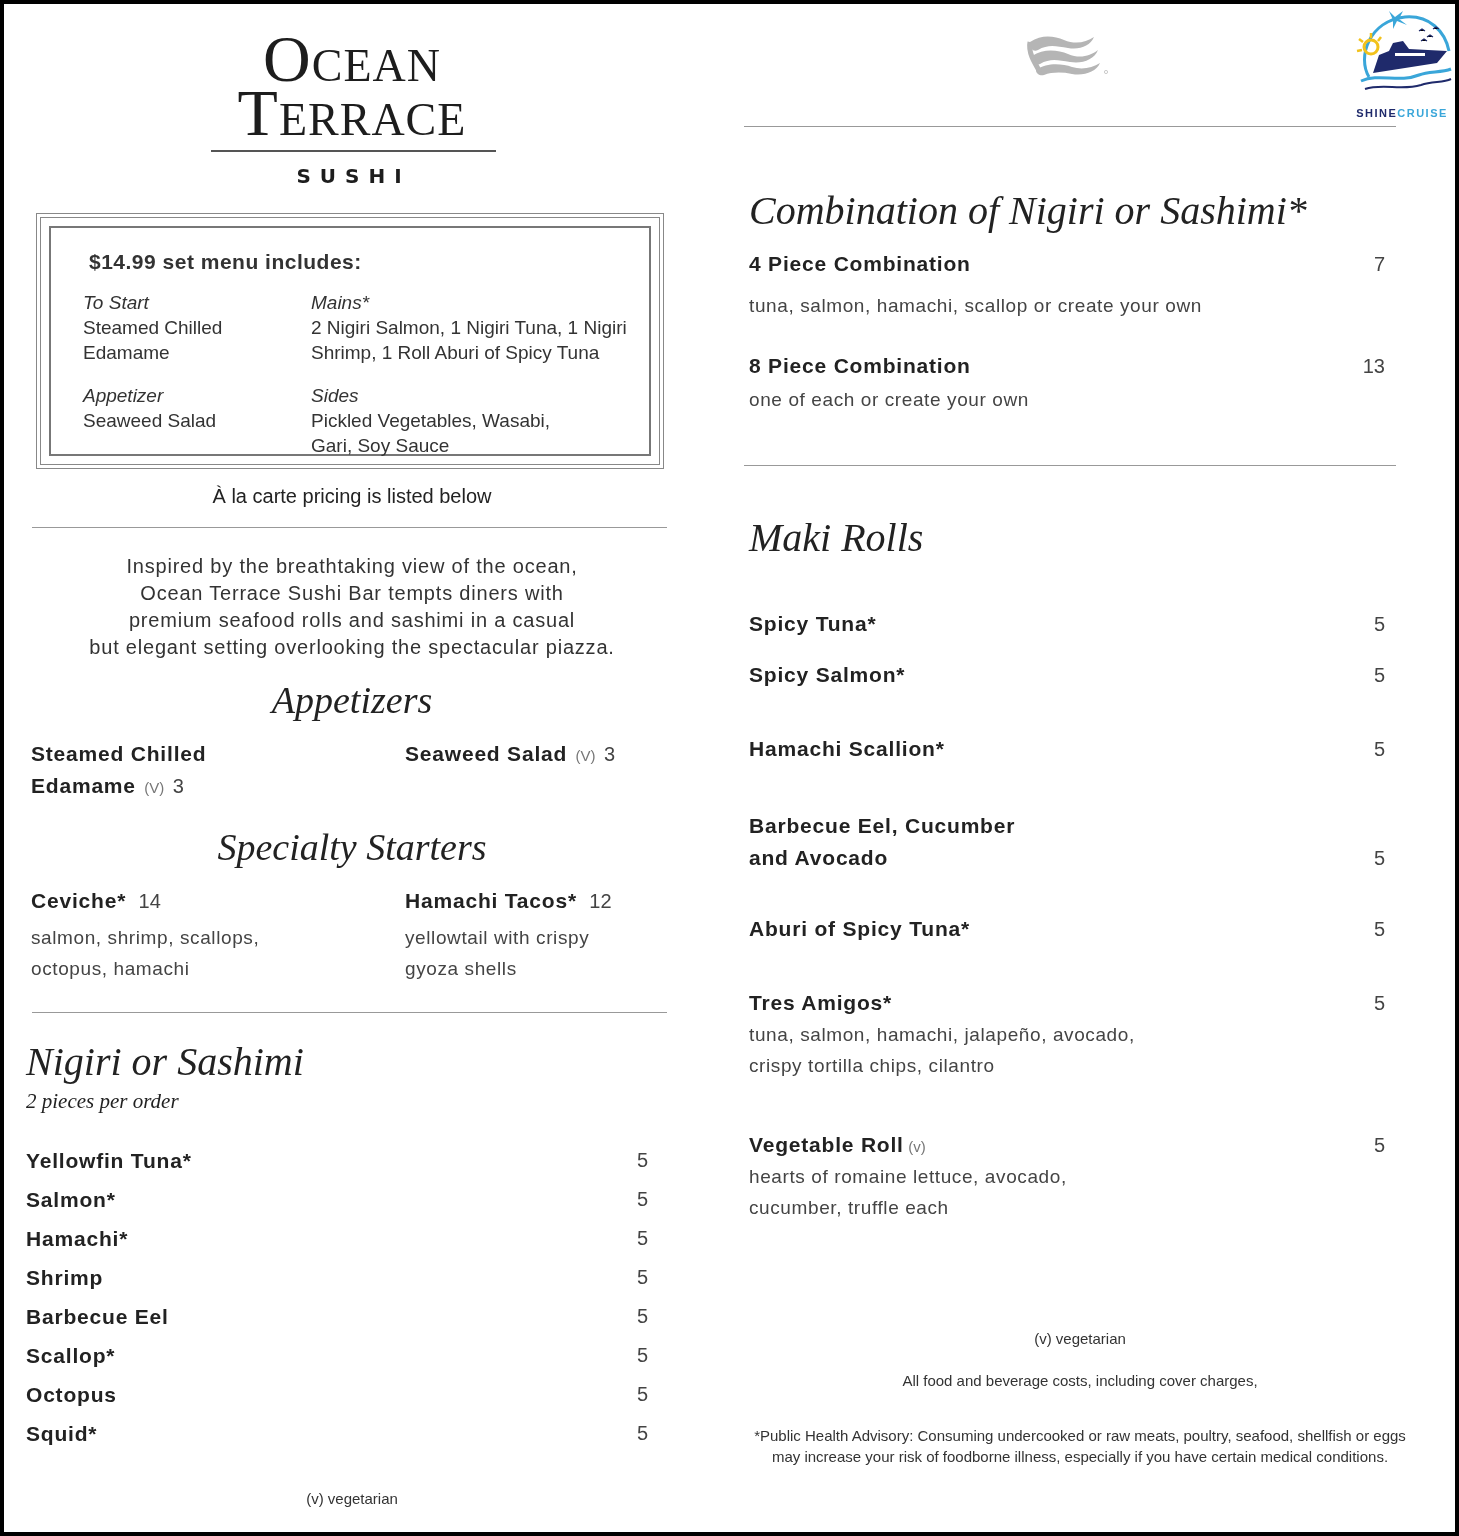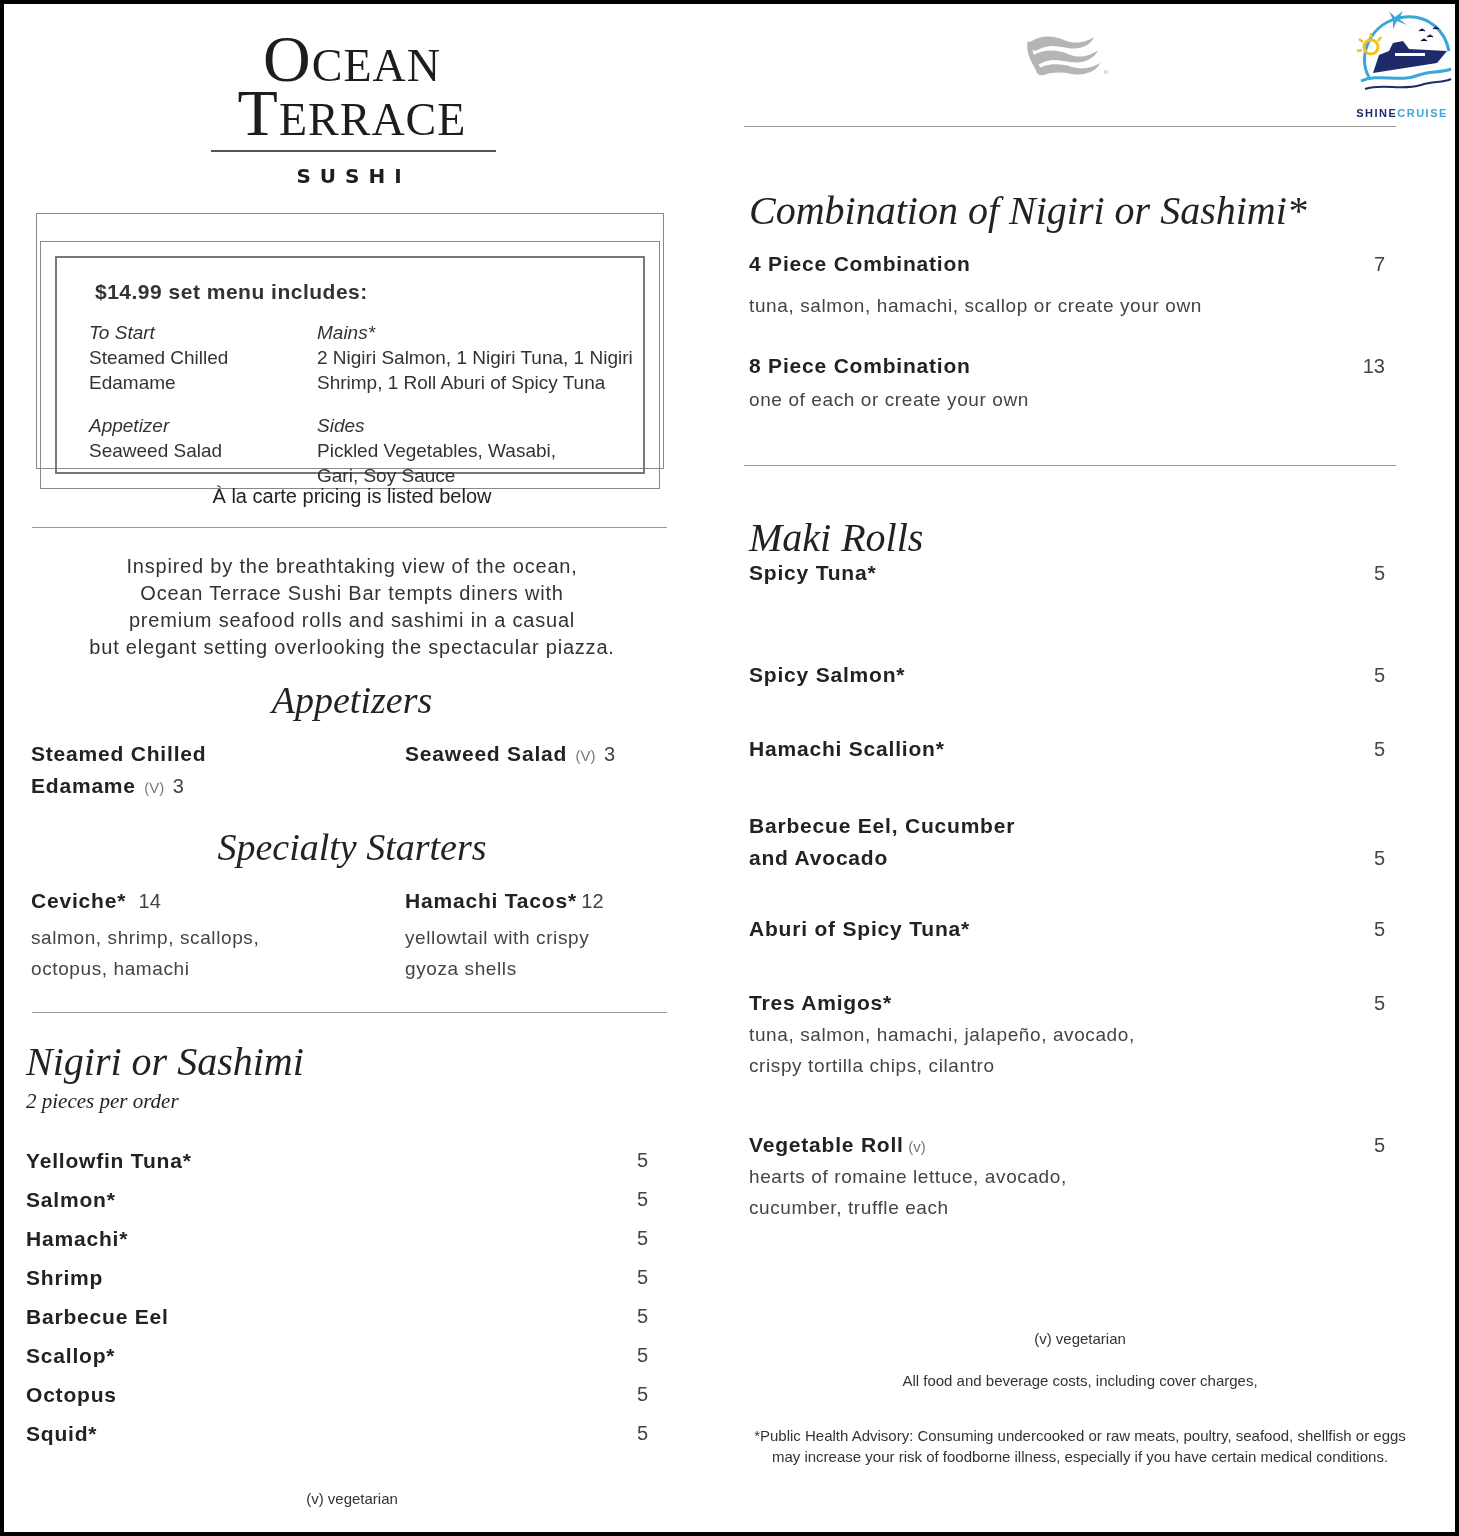--- a/index.html
+++ b/index.html
@@ -24,21 +24,21 @@
       left: 207px; top: 160px; width: 285px; text-align: center;
       font-family: "DejaVu Sans", sans-serif; font-weight: bold; font-size: 20px;
       letter-spacing: 9px; color: #1d1d1d;
     }
 
     
     .setbox {
       left: 32px; top: 209px; width: 628px; height: 256px;
       border: 1px solid #888; padding: 3px;
     }
-    .setbox-inner { width: 100%; height: 100%; border: 1px solid #888; padding: 14px; margin-top: 24px; }
+    .setbox-inner { width: 100%; height: 100%; border: 1px solid #888; padding: 8px; }
     .setbox-inner2 { width: 100%; height: 100%; border: 2px solid #777; position: relative; }
     .set-title { left: 38px; top: 22px; font-size: 21px; font-weight: bold; color: #333; letter-spacing: 0.5px; }
     .set-col { font-size: 19px; color: #333; line-height: 25px; }
     .set-col .lbl { font-style: italic; }
 
     .alacarte { left: 30px; top: 481px; width: 636px; text-align: center; font-size: 20px; color: #222; }
     .rule { height: 1px; background: #999; }
 
     .intro {
       left: 26px; top: 549px; width: 644px; text-align: center;
@@ -167,21 +167,21 @@
   <div class="abs" style="left:27px;top:882px;">
     <div style="line-height:30px;"><span class="item-name">Ceviche*</span>
       <span class="price" style="margin-left:8px;">14</span></div>
     <div class="desc" style="margin-top:4px;">
       <div>salmon, shrimp, scallops,</div>
       <div>octopus, hamachi</div>
     </div>
   </div>
   <div class="abs" style="left:401px;top:882px;">
     <div style="line-height:30px;"><span class="item-name">Hamachi Tacos*</span>
-      <span class="price" style="text-align:right;">12</span></div>
+      <span class="price" style="margin-left:8px;text-align:right;">12</span></div>
     <div class="desc" style="margin-top:4px;">
       <div>yellowtail with crispy</div>
       <div>gyoza shells</div>
     </div>
   </div>
   <div class="abs rule" style="left:28px;top:1008px;width:635px;"></div>
 
   <div class="abs sec-title" style="left:22px;top:1034px;font-size:40px;">Nigiri or Sashimi</div>
   <div class="abs sec-title" style="left:22px;top:1085px;font-size:21px;">2 pieces per order</div>
 
@@ -232,21 +232,21 @@
     <div class="row">
         <span class="item-name">8 Piece Combination</span>
         <span class="price">13</span>
       </div>
     <div class="desc" style="margin-top:6px;">one of each or create your own</div>
   </div>
   <div class="abs rule" style="left:740px;top:461px;width:652px;"></div>
 
   <div class="abs sec-title" style="left:745px;top:510px;font-size:40px;">Maki Rolls</div>
 
-  <div class="abs right-item" style="top:557px;text-align:center;">
+  <div class="abs right-item" style="top:608px;text-align:center;">
     <div class="row">
         <span class="item-name">Spicy Tuna*</span>
         <span class="price">5</span>
       </div>
   </div>
   <div class="abs right-item" style="top:659px;">
     <div class="row">
         <span class="item-name">Spicy Salmon*</span>
         <span class="price">5</span>
       </div>

